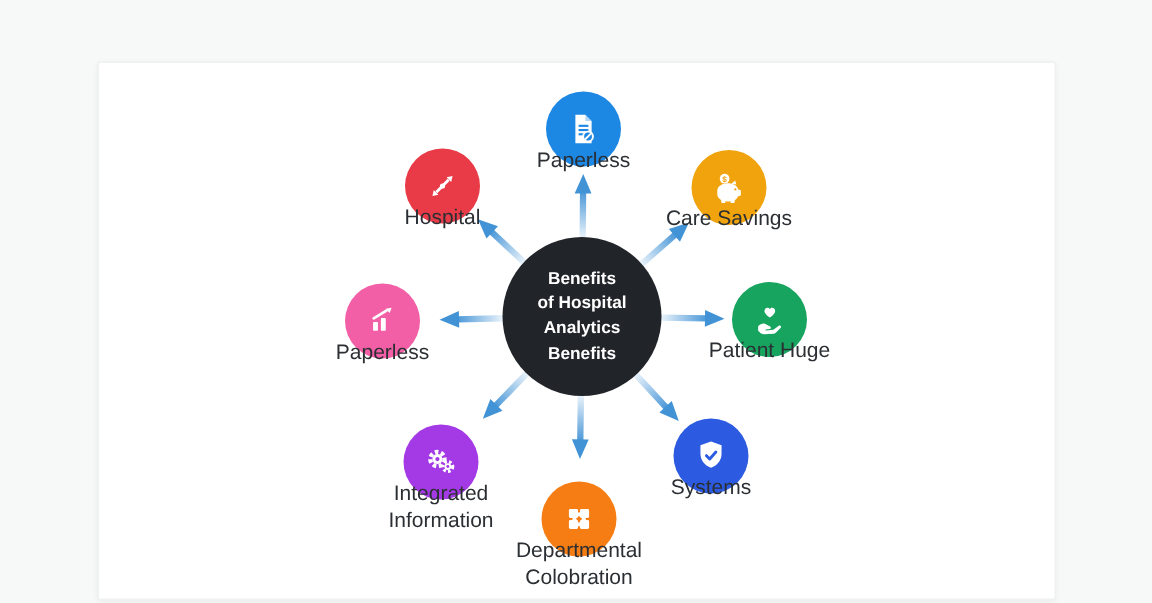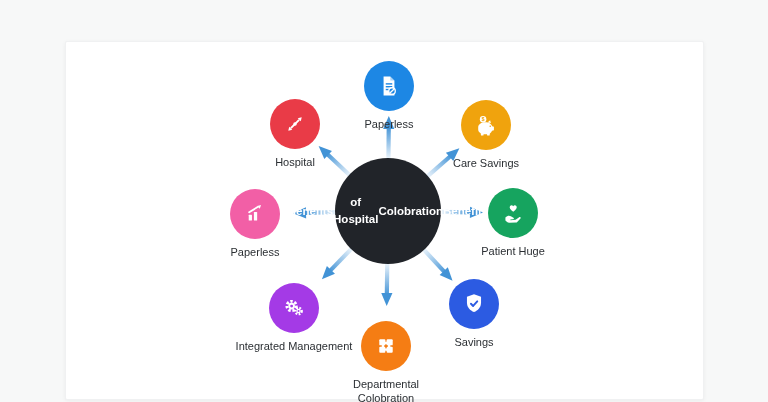--- a/index.html
+++ b/index.html
@@ -13,27 +13,27 @@
     background:#ffffff; border:1px solid #f0f1f2; border-radius:2px;
     box-shadow:0 1px 4px rgba(0,0,0,0.05);
   }
   .arrows { position:absolute; left:0; top:0; }
   .node { position:absolute; width:0; height:0; }
   .bubble {
     position:absolute; left:-25px; top:-25px; width:50px; height:50px;
     border-radius:50%; display:flex; align-items:center; justify-content:center;
   }
   .node-label {
-    position:absolute; top:32px; left:50%; transform:translateX(-50%);
-    width:120px; text-align:center; font-size:11px; line-height:1.25;
+    position:absolute; top:12px; left:50%; transform:translateX(-50%);
+    width:120px; text-align:center; font-size:14px; line-height:1.25;
     color:#2b2f33;
   }
   .center-node {
     position:absolute; left:269px; top:116px; width:106px; height:106px;
-    border-radius:50%; display:flex; flex-direction:row;
+    border-radius:50%; display:flex; flex-direction:column;
     align-items:center; justify-content:center;
     font-weight:bold; font-size:11.5px; line-height:1.45; text-align:center;
   }
 </style>
 </head>
 <body>
 
 <div class="card">
 
   <svg class="arrows" width="637" height="357" viewBox="0 0 637 357" style="color: rgb(66, 147, 214);">
@@ -73,21 +73,21 @@
     </g>
     <g transform="translate(322,169) rotate(-136.9)">
       <line x1="52" y1="0" x2="83" y2="0" stroke="url(#ag)" stroke-width="4.2"></line>
       <polygon points="82,-5.6 95,0 82,5.6" fill="currentColor"></polygon>
     </g>
   </svg>
 
   <div class="center-node" style="background-color: rgb(33, 36, 41); color: rgb(255, 255, 255);">
     <div>Benefits</div>
     <div>of Hospital</div>
-    <div>Colobration</div>
+    <div>Analytics</div>
     <div>Benefits</div>
   </div>
 
   <div class="node" style="left:323px; top:44px;">
     <div class="bubble" style="background-color: rgb(29, 135, 228); color: rgb(29, 135, 228);">
       <svg width="26" height="26" viewBox="0 0 24 24">
         <path d="M7 3.2 h6.2 l3.8 3.8 v13.8 H7 z" fill="#fff"></path>
         <path d="M13.2 3.2 l3.8 3.8 h-3.8 z" fill="currentColor" opacity="0.35"></path>
         <rect x="9" y="9.4" width="6" height="1.3" fill="currentColor"></rect>
         <rect x="9" y="12" width="6" height="1.3" fill="currentColor"></rect>
@@ -122,21 +122,21 @@
     <div class="node-label">Patient Huge</div>
   </div>
 
   <div class="node" style="left:408px; top:262px;">
     <div class="bubble" style="background-color: rgb(44, 91, 226); color: rgb(44, 91, 226);">
       <svg width="26" height="26" viewBox="0 0 24 24">
         <path d="M12 3 l6.5 2.4 v5.1 c0 4.6-2.9 7.4-6.5 8.8 c-3.6-1.4-6.5-4.2-6.5-8.8 V5.4 z" fill="#fff"></path>
         <path d="M9.2 11.8 l2 2 l3.8-4.2" stroke="currentColor" stroke-width="1.8" fill="none" stroke-linecap="round" stroke-linejoin="round"></path>
       </svg>
     </div>
-    <div class="node-label">Savings</div>
+    <div class="node-label">Systems</div>
   </div>
 
   <div class="node" style="left:320px; top:304px;">
     <div class="bubble" style="background-color: rgb(245, 125, 20); color: rgb(245, 125, 20);">
       <svg width="26" height="26" viewBox="0 0 24 24">
         <g fill="#fff">
           <rect x="5.8" y="5.8" width="5.6" height="5.6" rx="0.9"></rect>
           <rect x="12.6" y="5.8" width="5.6" height="5.6" rx="0.9"></rect>
           <rect x="5.8" y="12.6" width="5.6" height="5.6" rx="0.9"></rect>
           <rect x="12.6" y="12.6" width="5.6" height="5.6" rx="0.9"></rect>
@@ -154,21 +154,21 @@
     <div class="bubble" style="background-color: rgb(164, 58, 230); color: rgb(164, 58, 230);">
       <svg width="26" height="26" viewBox="0 0 24 24">
         <circle cx="9.8" cy="10.2" r="4.4" fill="none" stroke="#fff" stroke-width="2.6" stroke-dasharray="2.2 1.6"></circle>
         <circle cx="9.8" cy="10.2" r="3.1" fill="#fff"></circle>
         <circle cx="9.8" cy="10.2" r="1.3" fill="currentColor"></circle>
         <circle cx="16.2" cy="14.8" r="3" fill="none" stroke="#fff" stroke-width="2" stroke-dasharray="1.6 1.3"></circle>
         <circle cx="16.2" cy="14.8" r="2.1" fill="#fff"></circle>
         <circle cx="16.2" cy="14.8" r="0.9" fill="currentColor"></circle>
       </svg>
     </div>
-    <div class="node-label">Integrated Management</div>
+    <div class="node-label">Integrated Information</div>
   </div>
 
   <div class="node" style="left:189px; top:172px;">
     <div class="bubble" style="background-color: rgb(242, 95, 166); color: rgb(242, 95, 166);">
       <svg width="26" height="26" viewBox="0 0 24 24">
         <g fill="#fff">
           <rect x="6.2" y="12.6" width="3" height="5.4" rx="0.5"></rect>
           <rect x="11" y="10.2" width="3" height="7.8" rx="0.5"></rect>
           <path d="M6.6 10.4 L14.4 5.6" stroke="#fff" stroke-width="1.7" fill="none" stroke-linecap="round"></path>
           <polygon points="17.6,3.8 13.9,4.5 16.4,7.1"></polygon>

